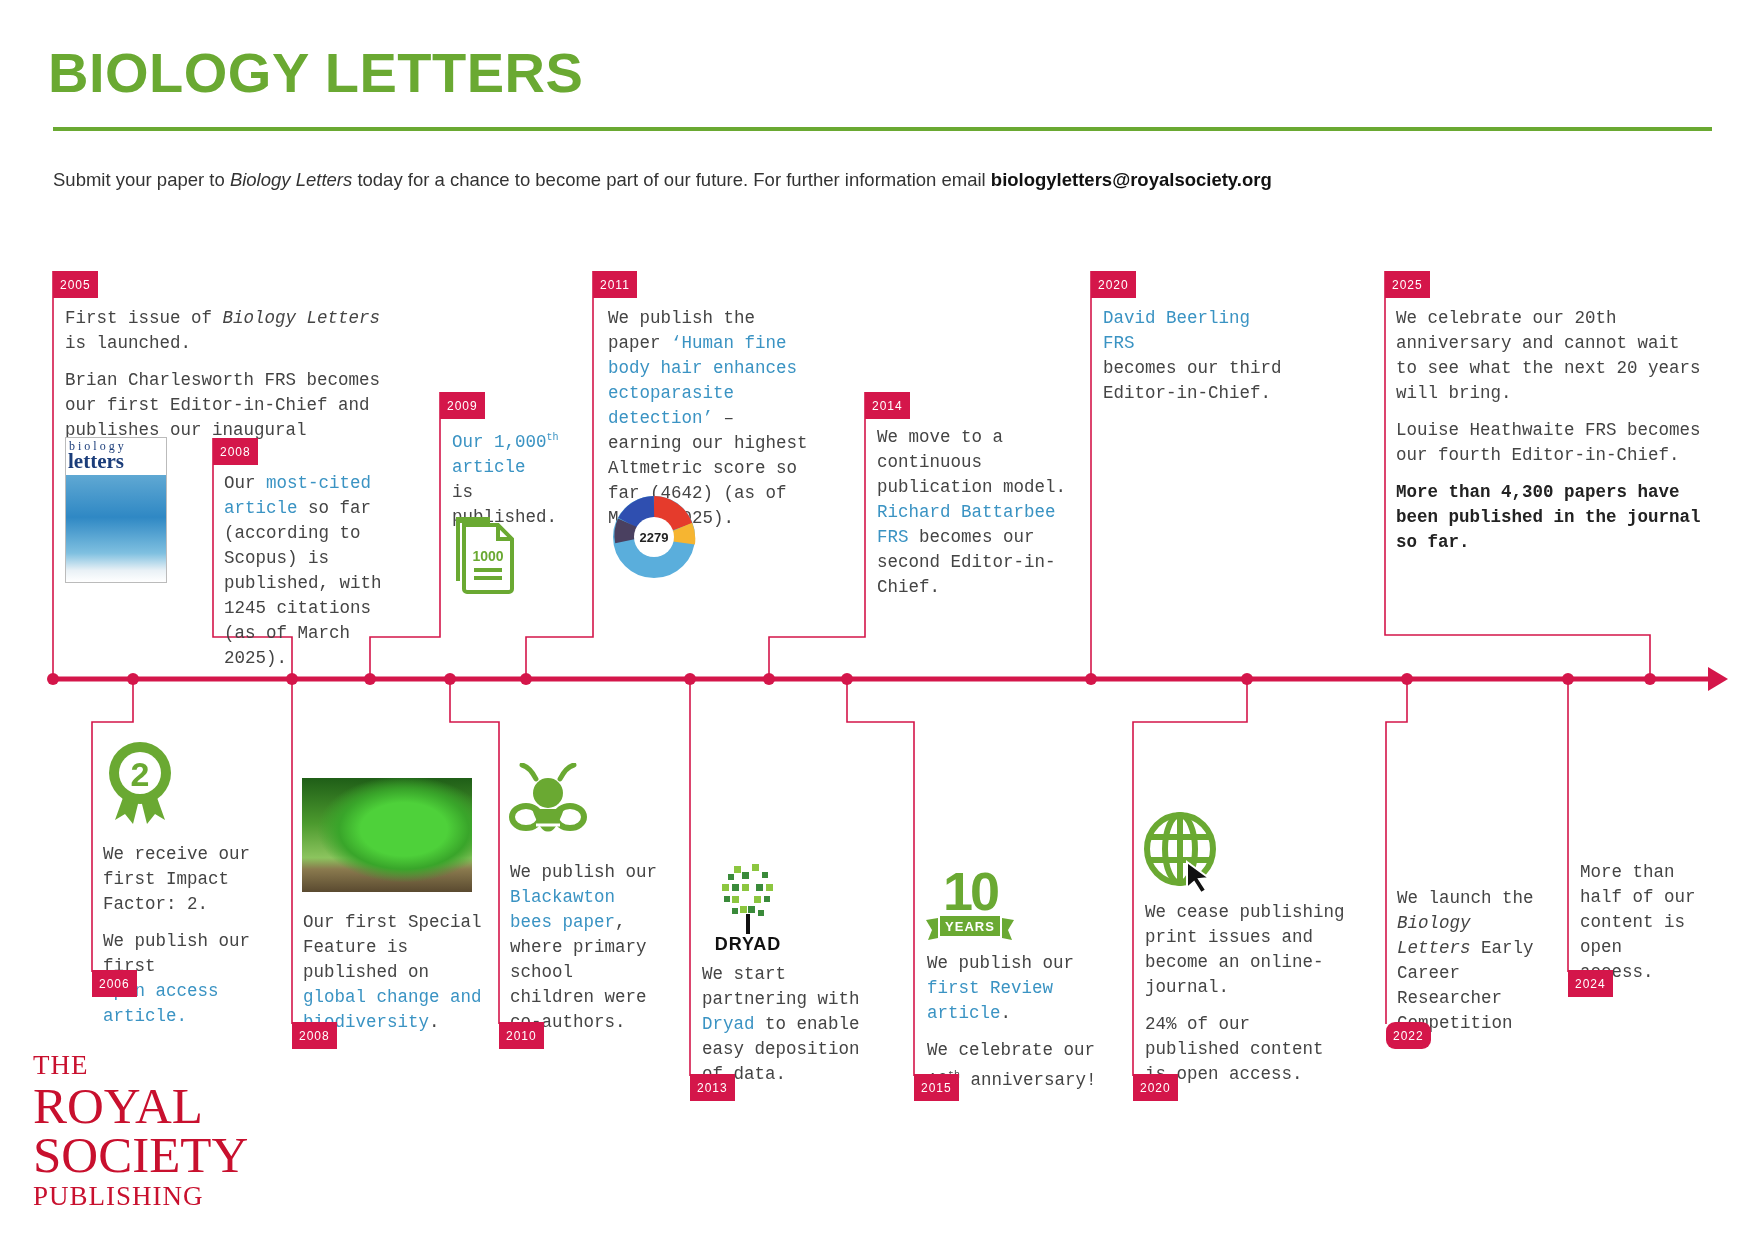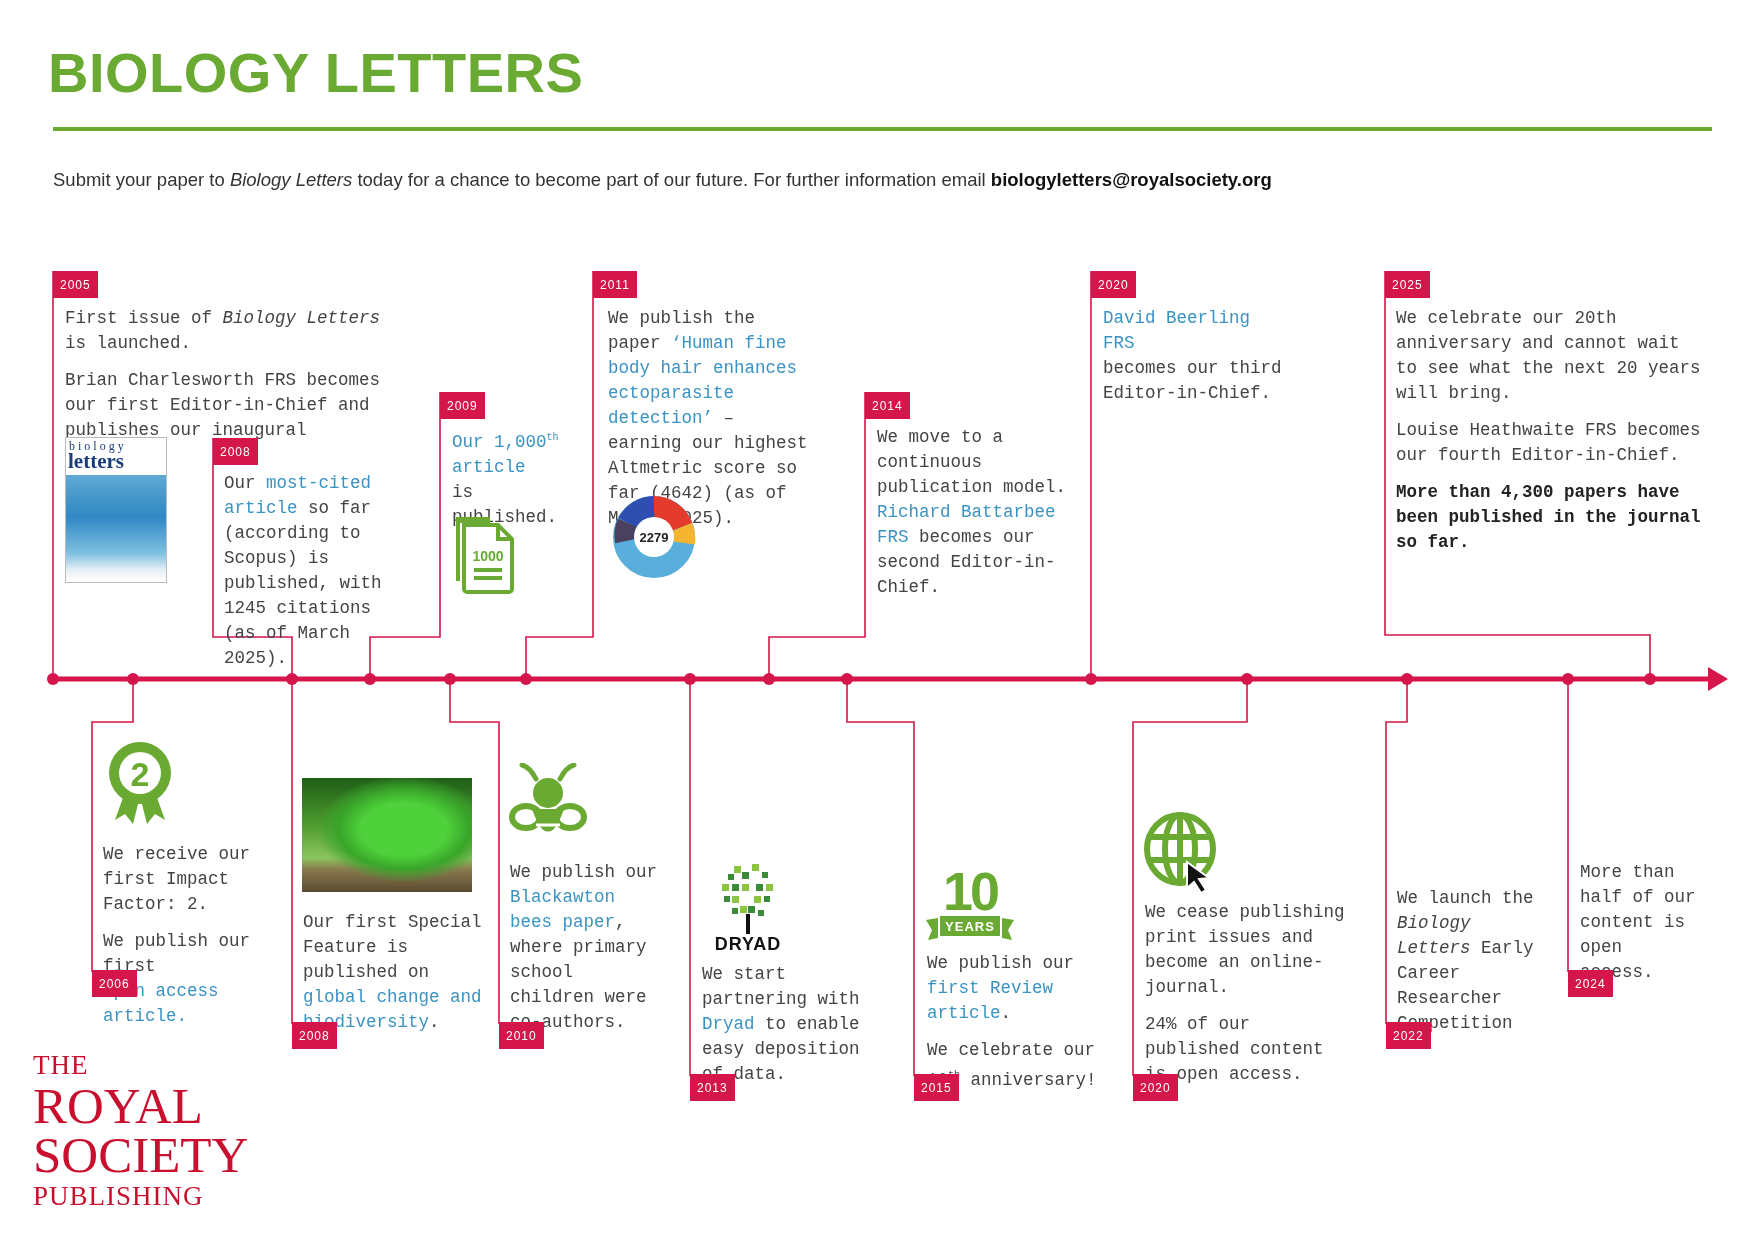--- a/index.html
+++ b/index.html
@@ -230,21 +230,21 @@
 </svg>
 <div class="txt" style="left:1145px;top:900px;width:200px;">
   <p>We cease publishing print issues and become an online-journal.</p>
   <p>24% of our published content is open access.</p>
 </div>
 <div class="badge" style="left:1133px;top:1074px;">2020</div>
 
 <div class="txt" style="left:1397px;top:886px;width:150px;">
   <span>We launch the </span><i>Biology Letters</i><span> Early Career Researcher Competition</span>
 </div>
-<div class="badge" style="left:1386px;top:1022px;">2022</div>
+<div class="badge" style="left:1386px;top:1022px;border-radius:9px;">2022</div>
 
 <div class="txt" style="left:1580px;top:860px;width:120px;">
   <span>More than half of our content is open access.</span>
 </div>
 <div class="badge" style="left:1568px;top:970px;">2024</div>
 
 <div class="abs logo">
   <div class="l1">THE</div>
   <div class="l2">ROYAL</div>
   <div class="l3">SOCIETY</div>

